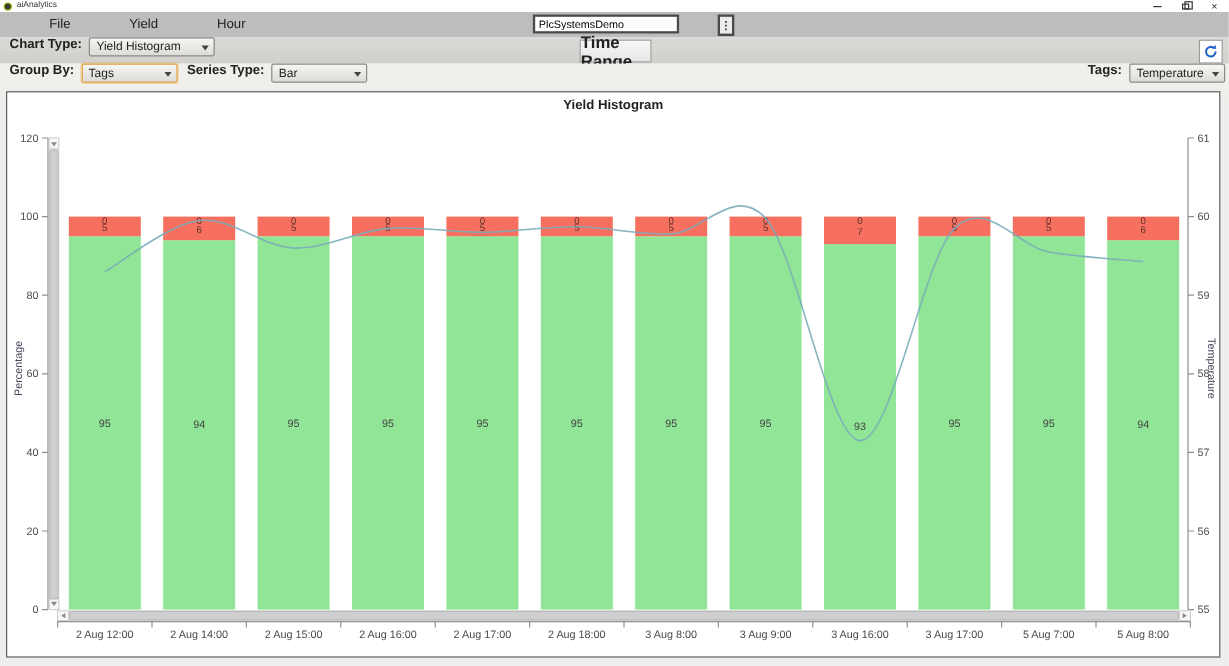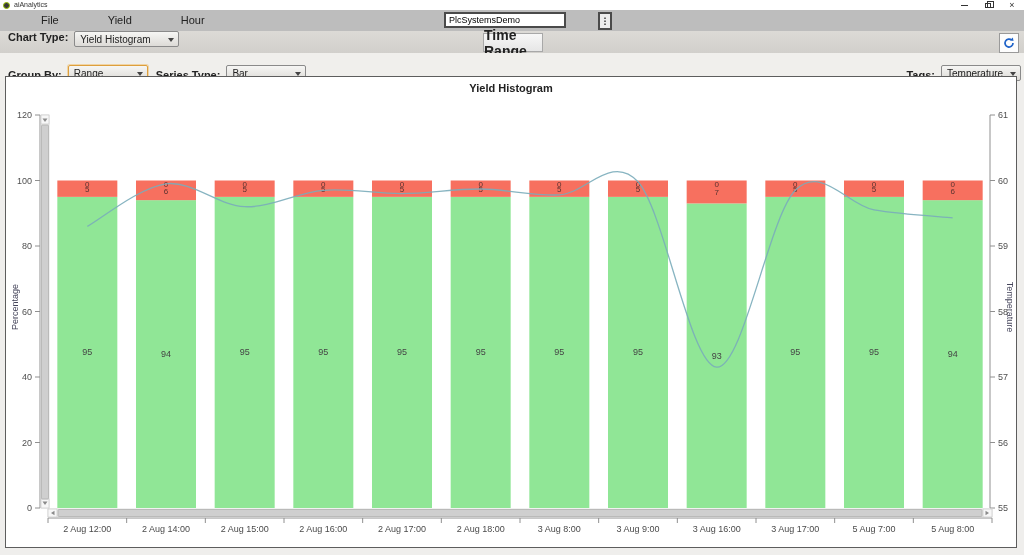--- a/index.html
+++ b/index.html
@@ -22,21 +22,21 @@
   
   .menubar{height:21px;background:#bdbdbd;display:flex;align-items:center;font-size:11px;position:relative;}
   .menu-item{padding:0 8px;line-height:21px;margin-left:33px;}
   .conn-group{position:absolute;left:444px;top:2px;display:flex;align-items:stretch;gap:30px;}
   .conn-input{width:112px;height:12px;border:2px solid #4a4a4a;font-size:9px;padding:0 3px;
     font-family:"Liberation Sans",sans-serif;background:#fff;outline:none;}
   .conn-more{width:14px;height:18px;border:2px solid #4a4a4a;background:#ececec;font-size:9px;
     margin-left:2px;display:flex;align-items:center;justify-content:center;box-sizing:border-box;font-weight:bold;}
   
   .toolbar1{height:22px;background:linear-gradient(#dcdad6,#d1cfcb);display:flex;align-items:flex-start;position:relative;}
-  .toolbar2{height:28px;background:#f0efec;display:flex;align-items:flex-end;position:relative;}
+  .toolbar2{height:28px;background:#f0efec;display:flex;align-items:flex-start;position:relative;}
   .tb-label{font-size:11px;font-weight:bold;margin-left:8px;white-space:nowrap;}
   .combo{height:16px;background:linear-gradient(#f6f6f4,#dddbd7);border:1px solid #8a8a8a;border-radius:2px;
     display:flex;align-items:center;font-size:10px;padding:0 14px 0 5px;position:relative;margin-left:6px;
     box-sizing:border-box;white-space:nowrap;}
   .combo .arr{position:absolute;right:4px;top:6px;width:0;height:0;
     border-left:3px solid transparent;border-right:3px solid transparent;border-top:4px solid #444;}
   .combo-charttype{width:105px;}
   .combo-groupby{width:80px;border-color:#dd9f3c;box-shadow:0 0 0 1px rgba(240,180,80,.45);}
   .combo-seriestype{width:80px;}
   .combo-tags{width:80px;margin-right:3px;}
@@ -98,21 +98,21 @@
     <svg width="12" height="12" viewBox="0 0 12 12">
       <path d="M10 6 a4 4 0 1 1 -1.2 -2.8" stroke="#1e62c8" stroke-width="1.7" fill="none"></path>
       <path d="M9.9 0.4 L10.5 3.9 L7.0 3.3 Z" fill="#1e62c8"></path>
     </svg>
   </div>
 </div>
 
 <div class="toolbar2">
   <span class="tb-label">Group By:</span>
   <div class="combo combo-groupby">
-    <span>Range</span>
+    <span>Tags</span>
     <span class="arr"></span>
   </div>
   <span class="tb-label">Series Type:</span>
   <div class="combo combo-seriestype">
     <span>Bar</span>
     <span class="arr"></span>
   </div>
   <div class="spacer"></div>
   <span class="tb-label">Tags:</span>
   <div class="combo combo-tags">

